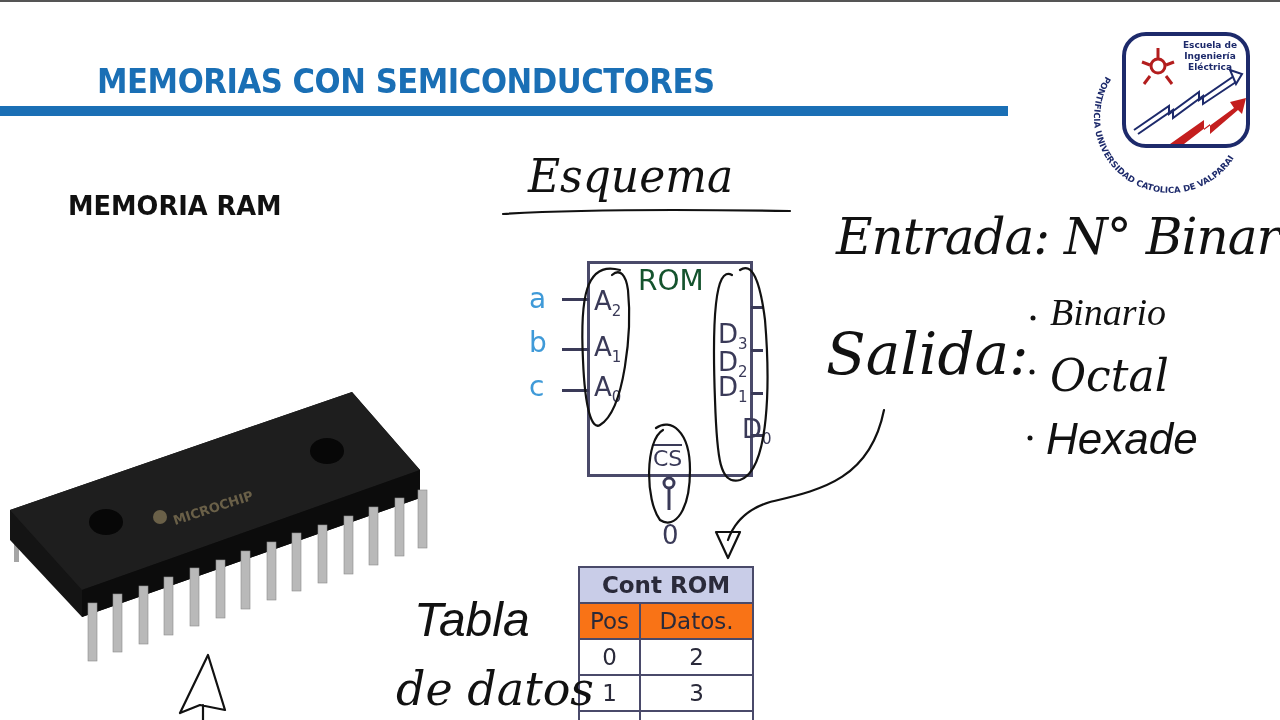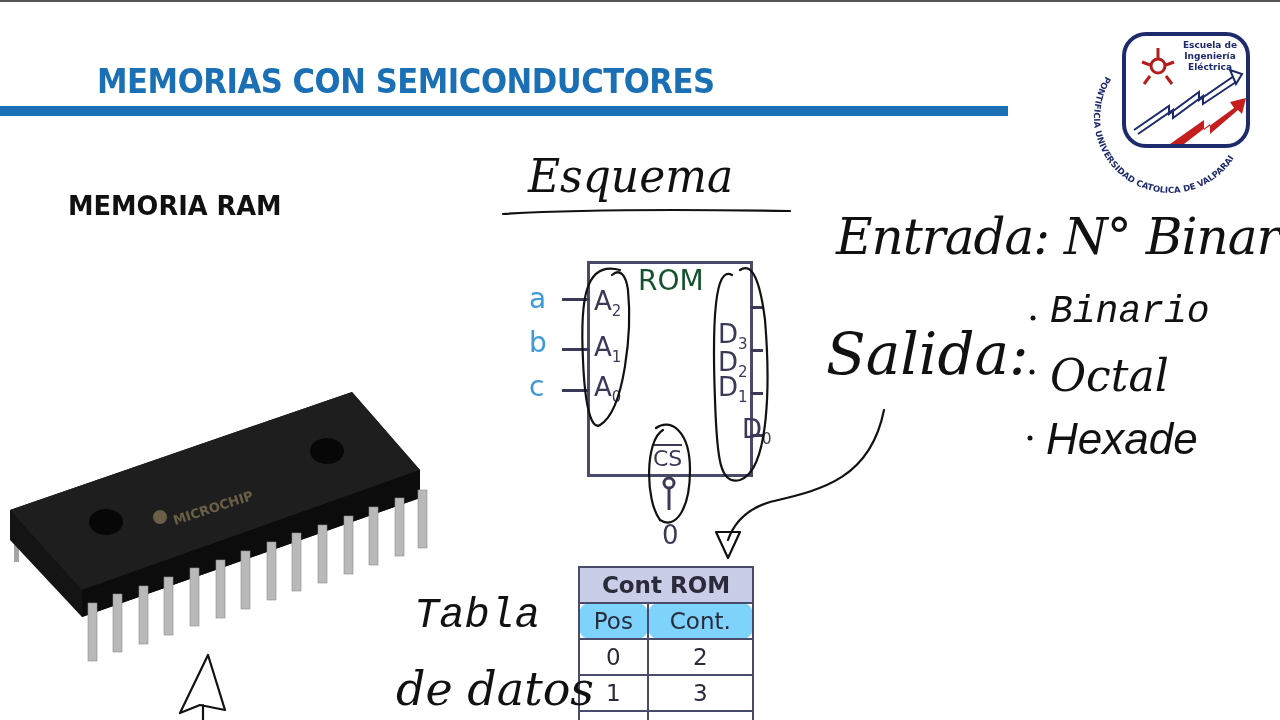--- a/index.html
+++ b/index.html
@@ -15,21 +15,21 @@
   .pin-label { position:absolute; font-size:26px; color:#3a3a58; }
   .pin-label sub { font-size:15px; vertical-align:-6px; }
   .in-letter { position:absolute; font-size:28px; color:#3f9ad8; }
   .pin-line { position:absolute; height:3px; background:#3a3a58; }
   .cs { position:absolute; left:653px; top:446px; font-size:22px; color:#3a3a58; }
   .cs span { border-top:2px solid #3a3a58; padding-top:0;margin-top:24px; }
   .zero { position:absolute; left:662px; top:520px; font-size:26px; color:#3a3a58; }
   table.rom-table { position:absolute; left:578px; top:566px; border-collapse:collapse; width:176px; }
   table.rom-table td, table.rom-table th { border:2px solid #4a4a6a; text-align:center; font-size:23px; color:#2a2a3a; height:34px; padding:0; }
   table.rom-table th.caption { background:#c9cde8; font-weight:bold; }
-  table.rom-table th.col { background:#7dd3fc; font-weight:normal;border-radius:11px; }
+  table.rom-table th.col { background:#f97316; font-weight:normal; }
   table.rom-table td { background:#ffffff; }
 </style>
 </head>
 <body>
 
 <div class="topline"></div>
 
 <div class="title">MEMORIAS CON SEMICONDUCTORES</div>
 <div class="title-bar"></div>
 <div class="subtitle">MEMORIA RAM</div>
@@ -118,21 +118,21 @@
 </svg>
 <div class="zero">0</div>
 
 <table class="rom-table">
   <tbody>
       <tr>
         <th class="caption" colspan="2">Cont ROM</th>
       </tr>
   <tr>
     <th class="col">Pos</th>
-    <th class="col">Cont.</th>
+    <th class="col">Datos.</th>
   </tr>
   <tr>
     <td>0</td>
     <td>2</td>
   </tr>
   <tr>
     <td>1</td>
     <td>3</td>
   </tr>
   <tr>
@@ -154,22 +154,22 @@
 
   <path d="M 884 410 C 870 480 820 490 770 502 C 750 508 735 520 728 540"></path>
   <path d="M 716 532 L 728 558 L 740 532 Z"></path>
 
   <path d="M 180 713 L 208 655 L 225 710 L 200 705 L 180 713 M 203 705 L 203 720"></path>
 </svg>
 
 <div style="position:absolute;left:528px;top:150px;font-family:'DejaVu Serif', serif;font-style:italic;font-size:44px;color:#111;transform:scaleY(1.05);white-space:nowrap;">Esquema</div>
 <div style="position:absolute;left:836px;top:208px;font-family:'DejaVu Serif', serif;font-style:italic;font-size:50px;color:#111;white-space:nowrap;letter-spacing:-1px;">Entrada: N° Binario</div>
 <div style="position:absolute;left:826px;top:320px;font-family:'DejaVu Serif', serif;font-style:italic;font-size:58px;color:#111;white-space:nowrap;">Salida:</div>
-<div style="position:absolute;left:1050px;top:290px;font-family:Liberation Mono, monospace;font-style:italic;font-size:38px;color:#111;white-space:nowrap;">Binario</div>
+<div style="position:absolute;left:1050px;top:290px;font-family:Liberation Serif, serif;font-style:italic;font-size:38px;color:#111;white-space:nowrap;">Binario</div>
 <div style="position:absolute;left:1050px;top:350px;font-family:'DejaVu Serif', serif;font-style:italic;font-size:44px;color:#111;white-space:nowrap;">Octal</div>
 <div style="position:absolute;left:1046px;top:414px;font-family:Liberation Sans, sans-serif;font-style:italic;font-size:44px;color:#111;white-space:nowrap;">Hexade</div>
 <svg class="ink" viewBox="0 0 1280 720">
   <circle cx="1033" cy="318" r="2.5" fill="#111"></circle>
   <circle cx="1032" cy="372" r="2.5" fill="#111"></circle>
   <circle cx="1030" cy="438" r="2.5" fill="#111"></circle>
 </svg>
-<div style="position:absolute;left:414px;top:592px;font-family:Liberation Mono, monospace;font-style:italic;font-size:42px;color:#111;white-space:nowrap;">Tabla</div>
+<div style="position:absolute;left:414px;top:592px;font-family:Liberation Sans, sans-serif;font-style:italic;font-size:48px;color:#111;white-space:nowrap;">Tabla</div>
 <div style="position:absolute;left:396px;top:662px;font-family:'DejaVu Serif', serif;font-style:italic;font-size:46px;color:#111;white-space:nowrap;">de datos</div>
 
 </body></html>

